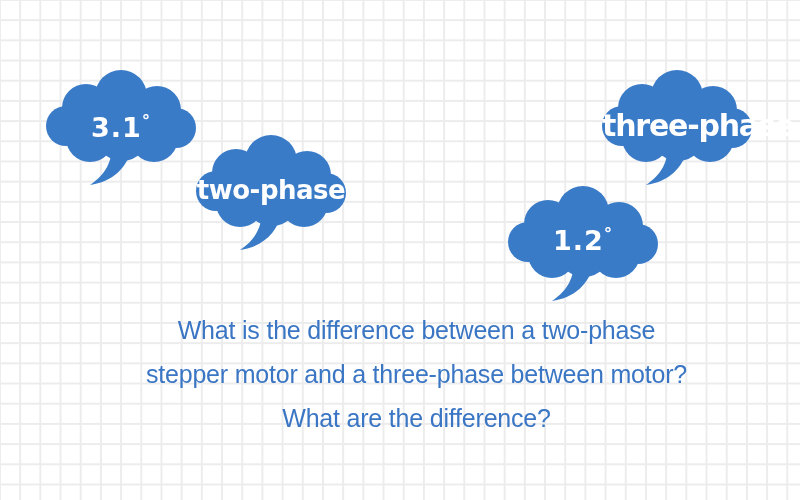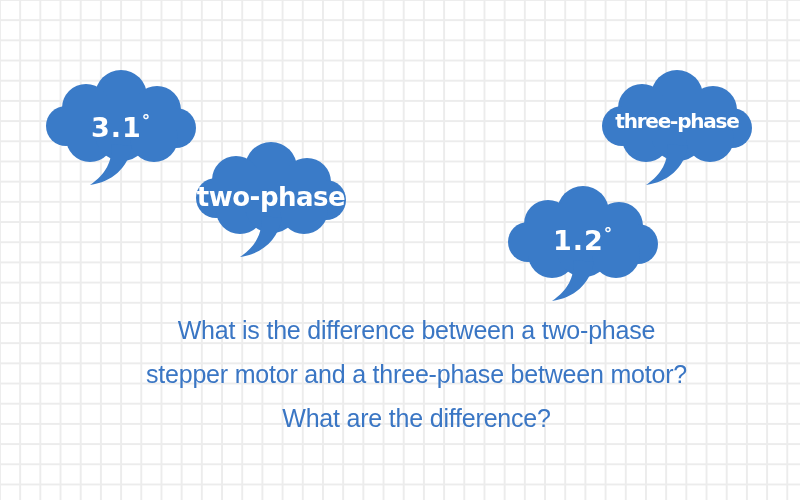--- a/index.html
+++ b/index.html
@@ -48,26 +48,26 @@
     letter-spacing: -0.5px;
     line-height: 1;
     user-select: none;
   }
 
   
   #bubble-degree-1-8 { left: 46px; top: 70px; width: 150px; height: 115px; }
   #bubble-degree-1-8 .bubble-text { top: 44px; font-size: 27px; letter-spacing: 1px; }
 
   
-  #bubble-two-phase { left: 196px; top: 142px; width: 150px; height: 115px; }
+  #bubble-two-phase { left: 196px; top: 135px; width: 150px; height: 115px; }
   #bubble-two-phase .bubble-text { top: 42px; font-size: 26px; }
 
   
   #bubble-three-phase { left: 602px; top: 70px; width: 150px; height: 115px; }
-  #bubble-three-phase .bubble-text { top: 41px; font-size: 20px; letter-spacing: -1.2px; }
+  #bubble-three-phase .bubble-text { top: 41px; font-size: 30px; letter-spacing: -1.2px; }
 
   
   #bubble-degree-1-2 { left: 508px; top: 186px; width: 150px; height: 115px; }
   #bubble-degree-1-2 .bubble-text { top: 41px; font-size: 27px; letter-spacing: 1px; }
 
   .deg-sup {
     font-size: 0.62em;
     vertical-align: super;
     line-height: 0;
   }

